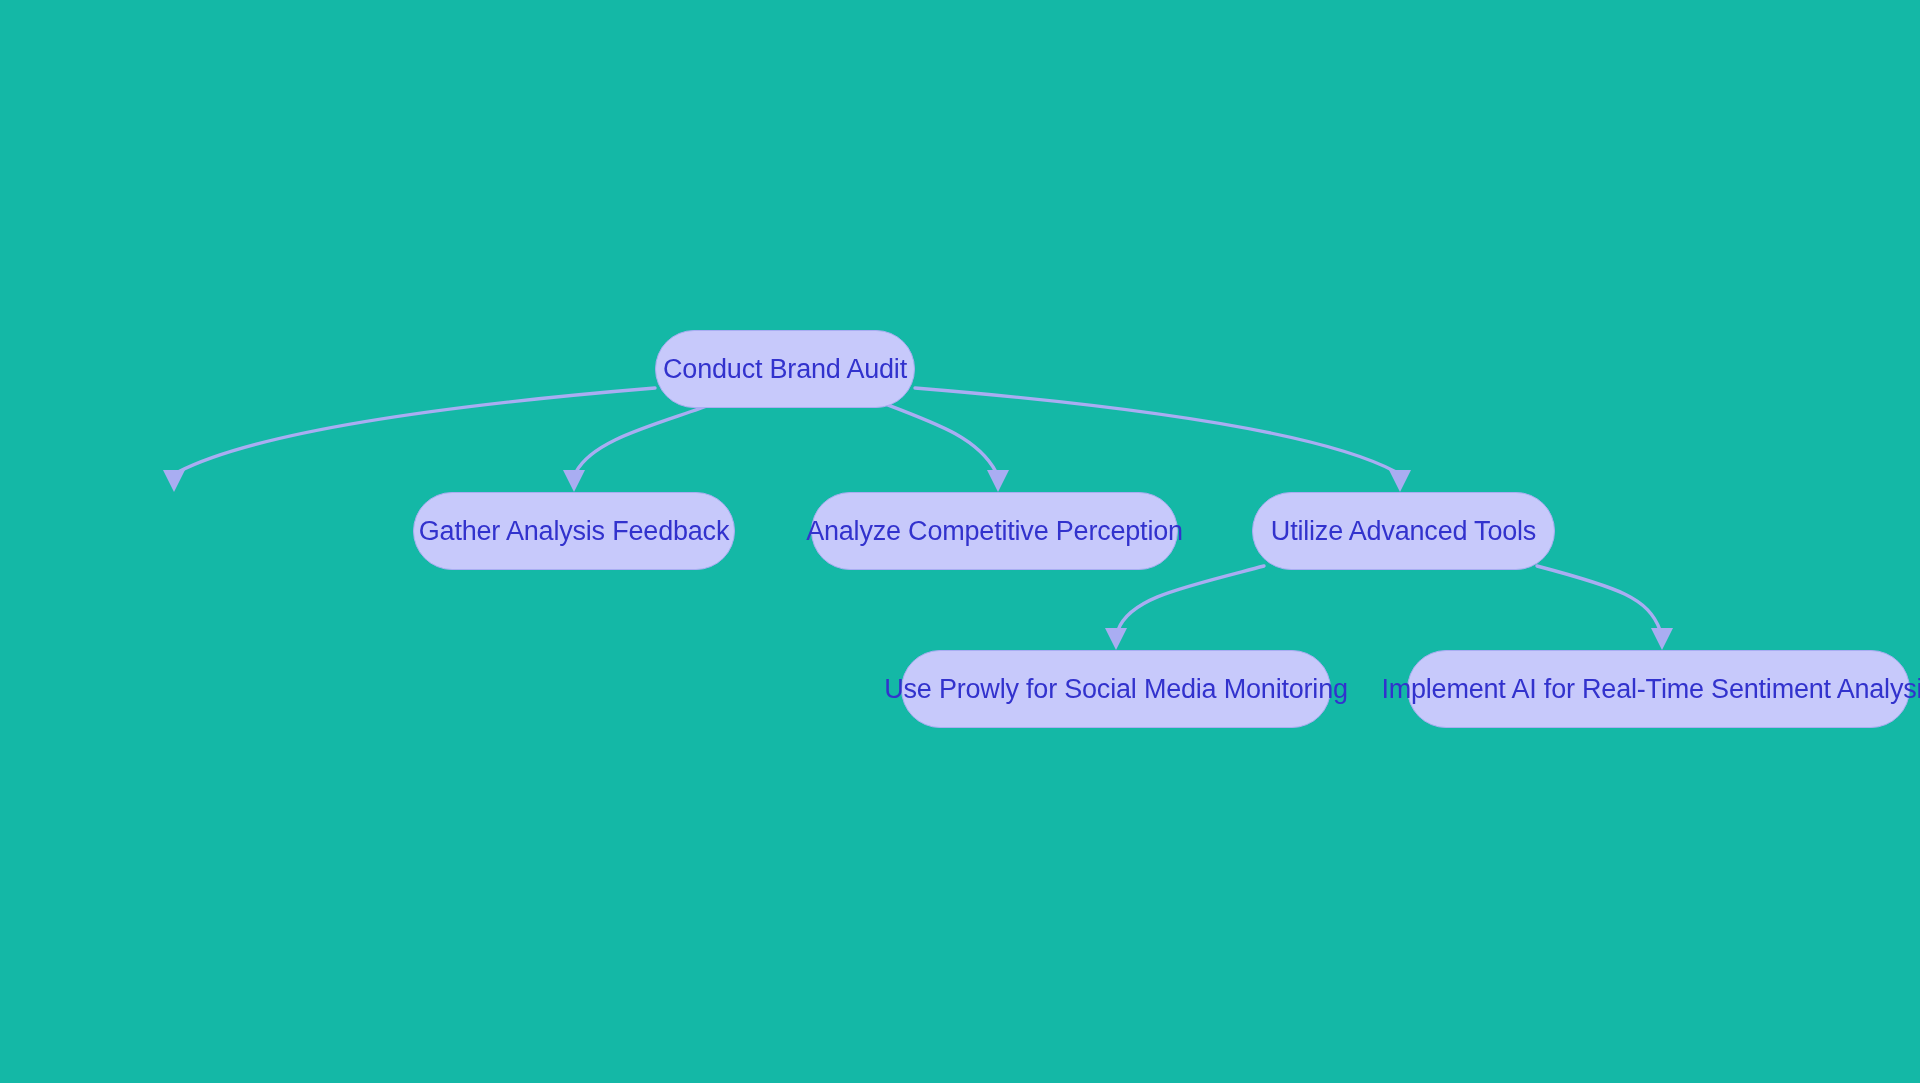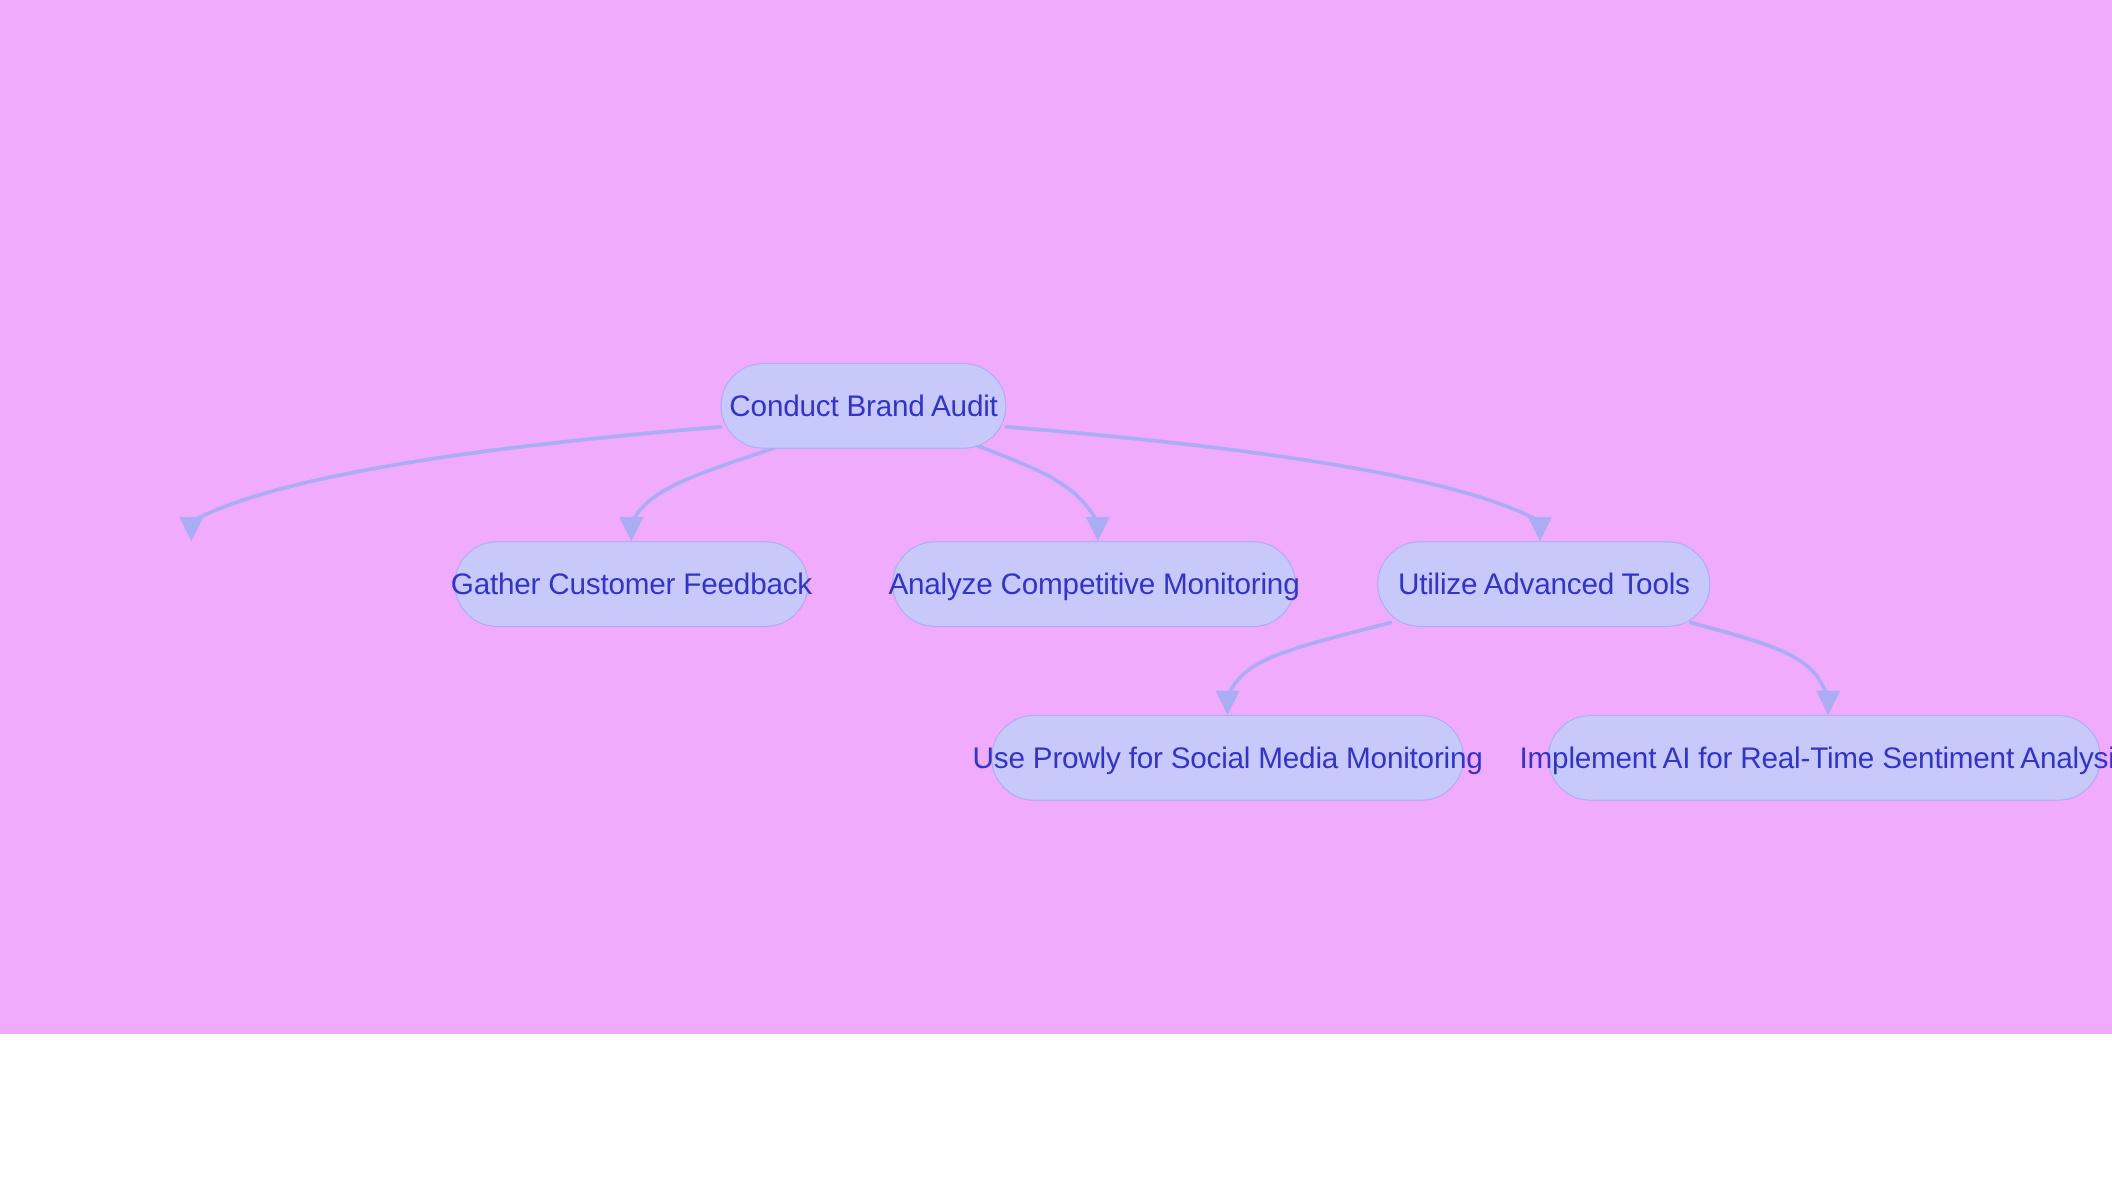--- a/index.html
+++ b/index.html
@@ -9,22 +9,22 @@
   }
   body {
     width: 1920px;
     height: 1083px;
     overflow: hidden;
     font-family: "Liberation Sans", sans-serif;
   }
   #flowchart-canvas {
     position: relative;
     width: 1920px;
-    height: 940px;
-    background: #f0abfc;
+    height: 1083px;
+    background: #14b8a6;
   }
   #edge-layer {
     position: absolute;
     left: 0;
     top: 0;
     width: 1920px;
     height: 1083px;
   }
   .flow-node {
     position: absolute;
@@ -70,25 +70,25 @@
         <polygon points="1651,628 1673,628 1662,650"></polygon>
       </g>
   </svg>
 
   <div class="flow-node" style="left: 655px; top: 330px; width: 260px; height: 78px; background: rgb(199, 201, 251); border-color: rgb(169, 173, 242); color: rgb(50, 50, 205);">
     <span class="node-label">Conduct Brand Audit</span>
   </div>
 
 
   <div class="flow-node" style="left: 413px; top: 492px; width: 322px; height: 78px; background: rgb(199, 201, 251); border-color: rgb(169, 173, 242); color: rgb(50, 50, 205);">
-    <span class="node-label">Gather Customer Feedback</span>
+    <span class="node-label">Gather Analysis Feedback</span>
   </div>
 
   <div class="flow-node" style="left: 811px; top: 492px; width: 367px; height: 78px; background: rgb(199, 201, 251); border-color: rgb(169, 173, 242); color: rgb(50, 50, 205);">
-    <span class="node-label">Analyze Competitive Monitoring</span>
+    <span class="node-label">Analyze Competitive Perception</span>
   </div>
 
   <div class="flow-node" style="left: 901px; top: 650px; width: 430px; height: 78px; background: rgb(199, 201, 251); border-color: rgb(169, 173, 242); color: rgb(50, 50, 205);">
     <span class="node-label">Use Prowly for Social Media Monitoring</span>
   </div>
 
   <div class="flow-node" style="left: 1252px; top: 492px; width: 303px; height: 78px; background: rgb(199, 201, 251); border-color: rgb(169, 173, 242); color: rgb(50, 50, 205);">
     <span class="node-label">Utilize Advanced Tools</span>
   </div>
 

